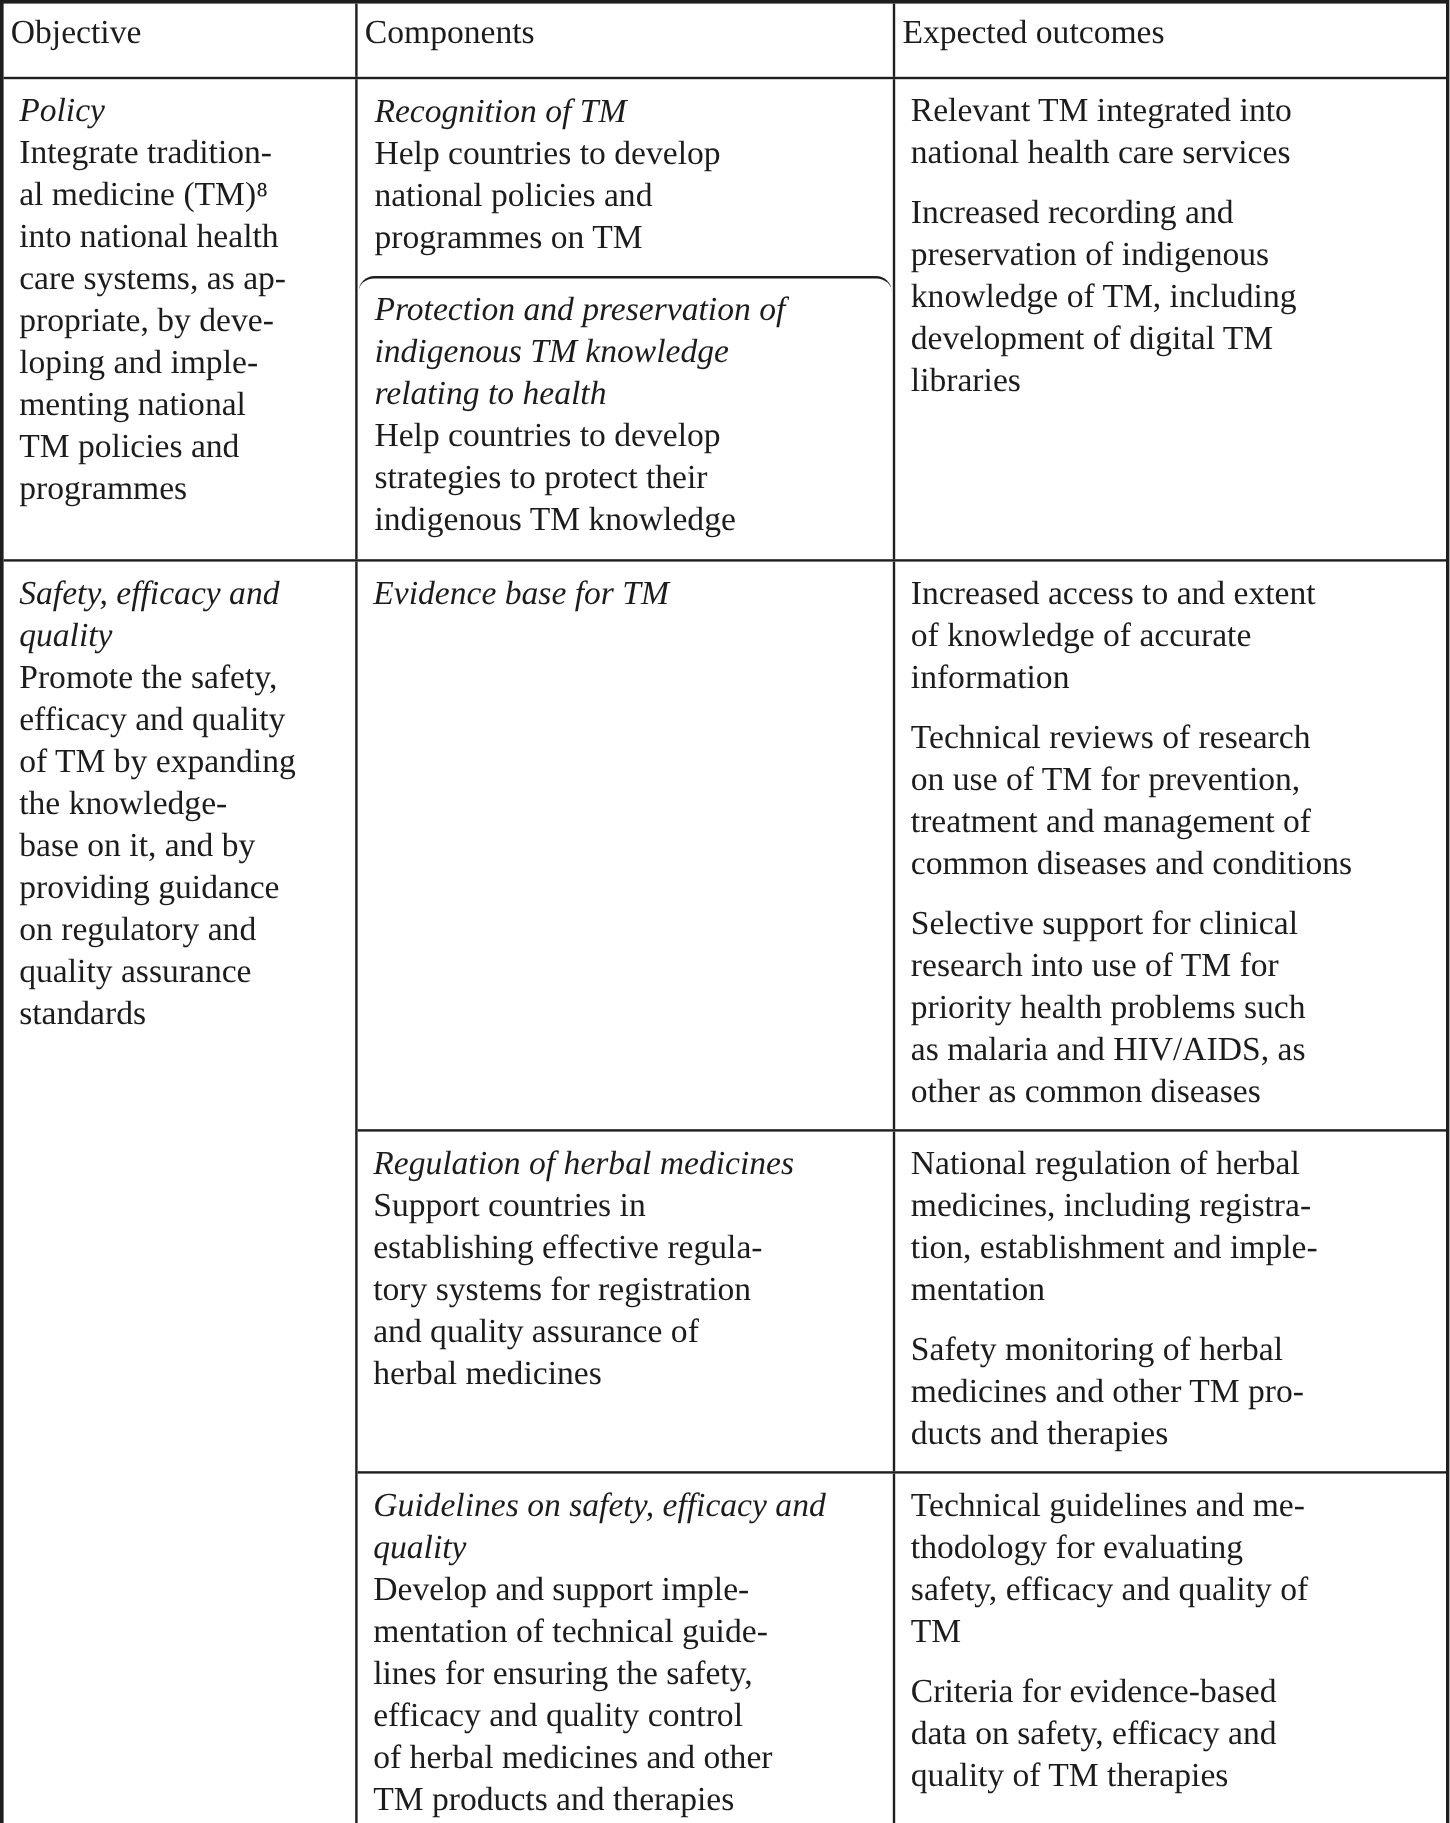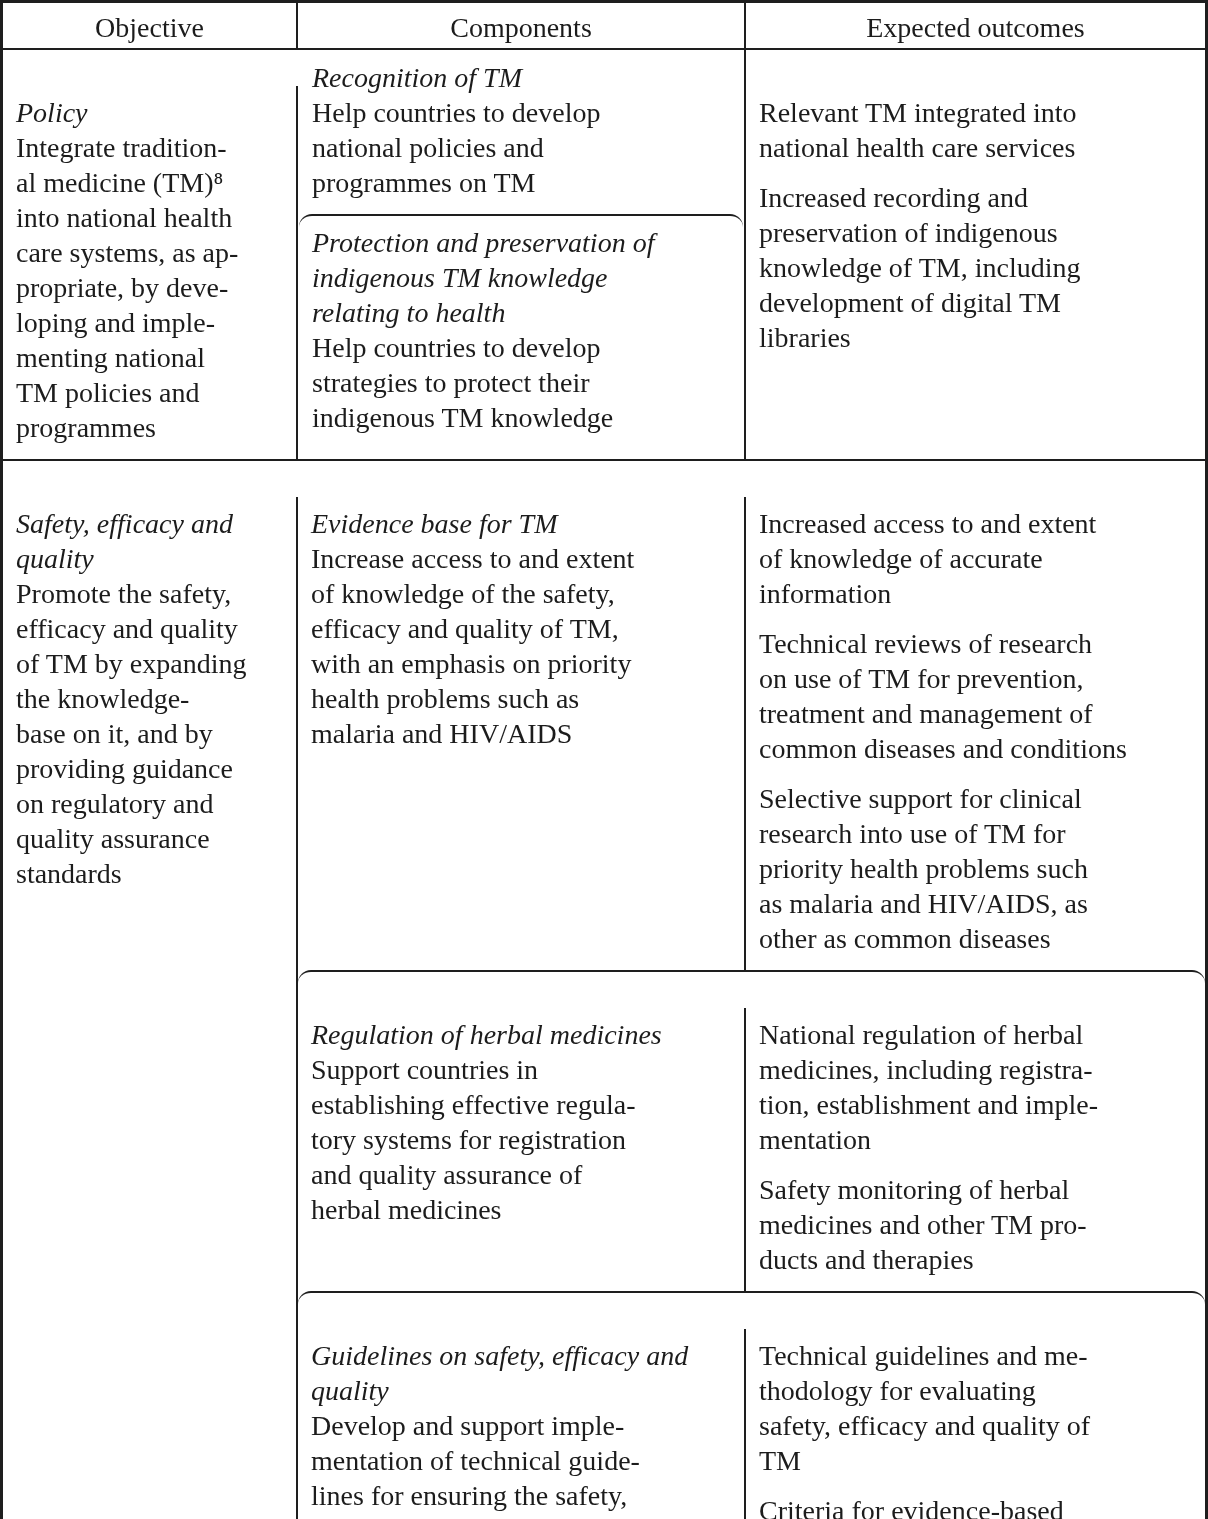--- a/index.html
+++ b/index.html
@@ -22,36 +22,35 @@
   .table{
     width:1208px;
     min-height:1519px;
     border:3px solid var(--line);
     display:flex;
     flex-direction:column;
     background:var(--paper);
   }
   .thead{display:flex;border-bottom:2px solid var(--line);}
   .th{
-    text-align:center;
-    padding:7px 6px 3px 6px;
+    padding:7px 6px 19px 6px;
   }
   .trow{display:flex;}
   .trow + .trow{border-top:2px solid var(--line);}
   .trow:last-child{flex:1;}
   .col-obj{width:var(--w-obj);border-right:2px solid var(--line);flex-shrink:0;}
   .col-comp{width:var(--w-comp);border-right:2px solid var(--line);flex-shrink:0;}
   .col-out{width:var(--w-out);flex-shrink:0;}
-  .cell{padding:9px 10px 14px 13px;margin-top:36px;}
+  .cell{padding:9px 10px 14px 13px;}
   .stack{display:flex;flex-direction:column;padding:1px;}
   .stack .sub{padding:9px 10px 14px 13px;}
   .stack .sub + .sub{border-top:2px solid var(--line);}
   .stack .grow{flex:1;border-radius:13px;}
   .right2{display:flex;flex-direction:column;width:907px;}
-  .section{display:flex;border-radius:13px;}
+  .section{display:flex;}
   .section + .section{border-top:2px solid var(--line);}
   .section:last-child{flex:1;}
   .col-comp2{width:var(--w-comp);border-right:2px solid var(--line);flex-shrink:0;}
   .col-out2{width:var(--w-out);flex-shrink:0;}
   .pre{white-space:pre-line;}
   .ital{font-style:italic;}
   .para + .para{margin-top:15px;}
 </style>
 </head>
 <body>
@@ -116,26 +115,20 @@
 providing guidance
 on regulatory and
 quality assurance
 standards</p>
     </div>
     <div class="right2">
 
       <div class="section">
         <div class="cell col-comp2">
           <p class="ital pre">Evidence base for TM</p>
-          <p class="pre">Increase access to and extent
-of knowledge of the safety,
-efficacy and quality of TM,
-with an emphasis on priority
-health problems such as
-malaria and HIV/AIDS</p>
         </div>
         <div class="cell col-out2">
           <p class="pre para">Increased access to and extent
 of knowledge of accurate
 information</p>
           <p class="pre para">Technical reviews of research
 on use of TM for prevention,
 treatment and management of
 common diseases and conditions</p>
           <p class="pre para">Selective support for clinical

